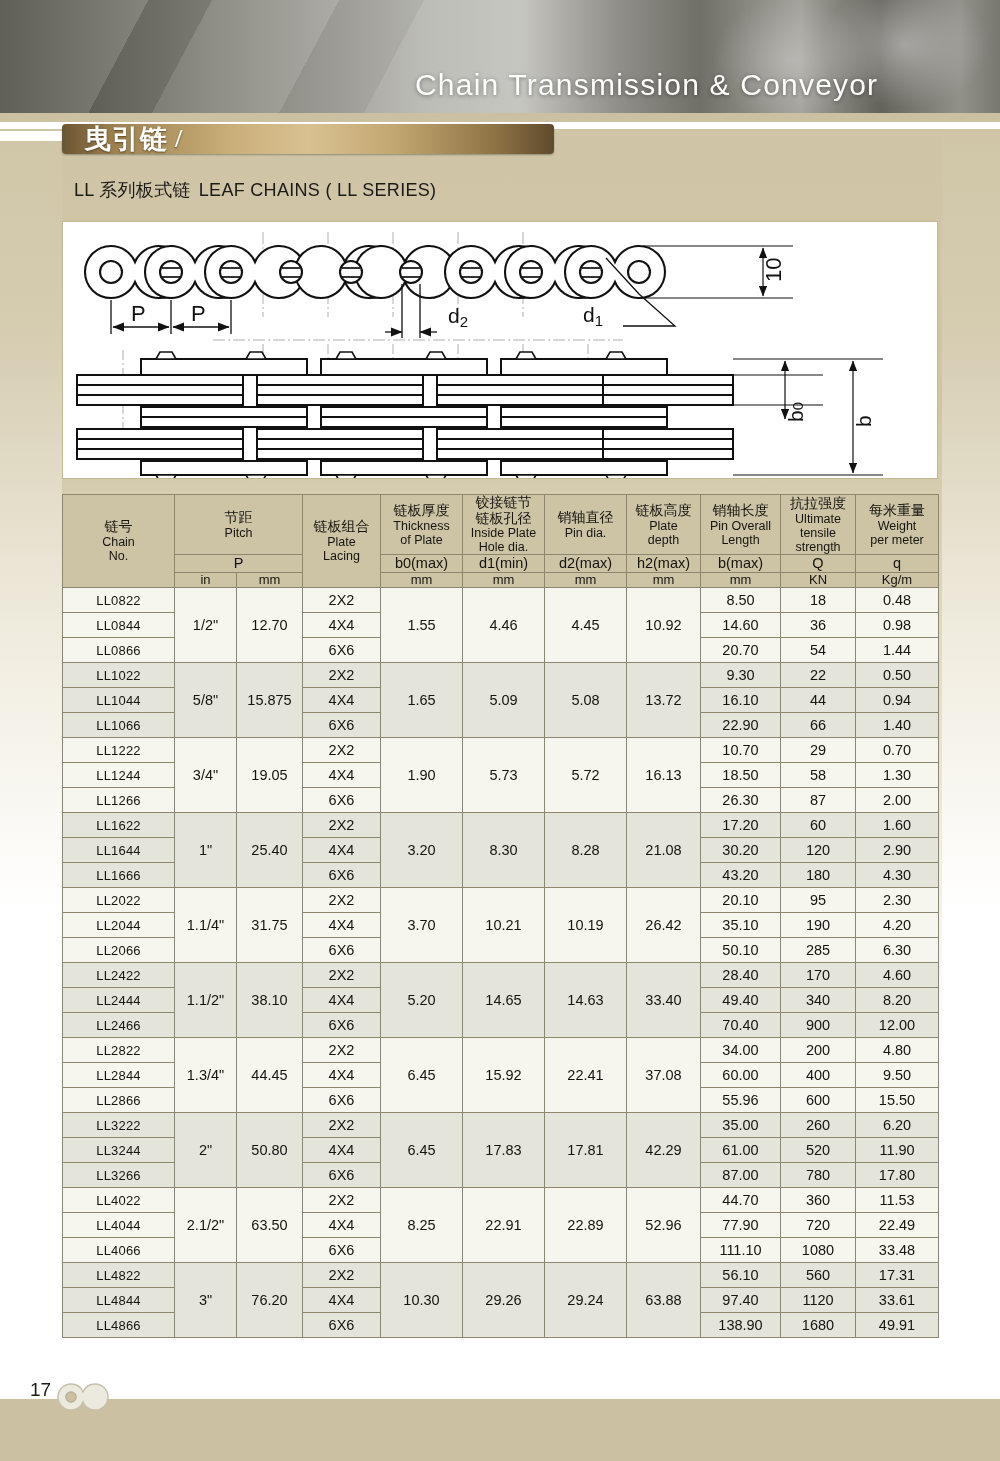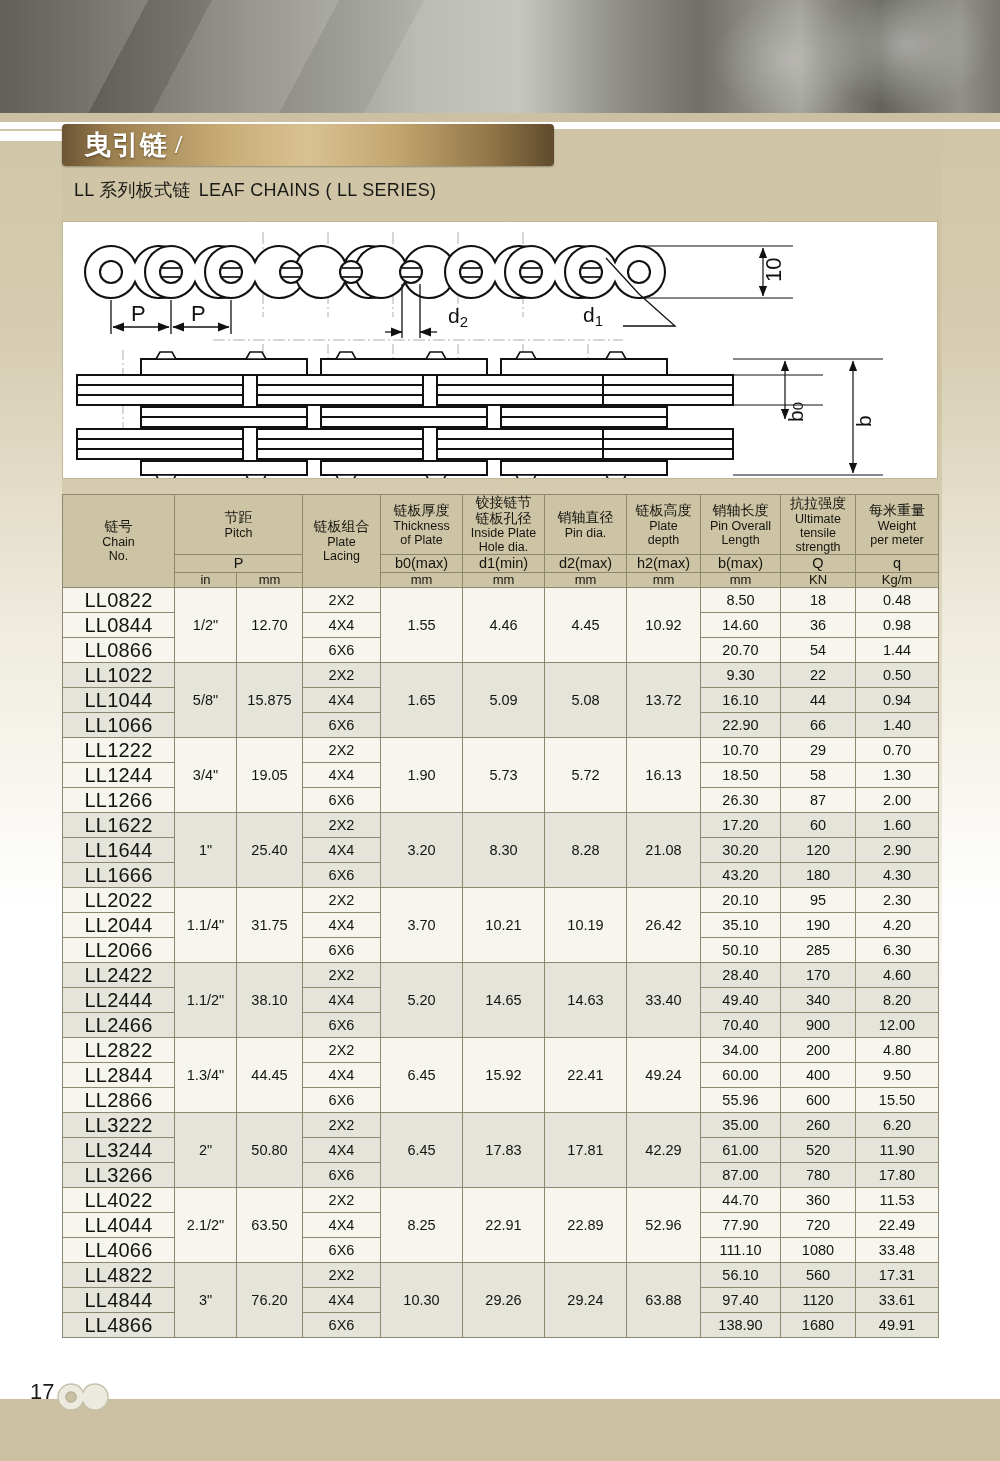--- a/index.html
+++ b/index.html
@@ -67,21 +67,21 @@
     position:absolute; left:0; top:113px; width:1000px; height:9px;
     background:#cbc1a2;
   }
   .header-whitegap{
     position:absolute; left:0; top:122px; width:1000px; height:7px;
     background:#ffffff;
   }
 
   
   .section-banner{
-    position:absolute; left:62px; top:124px; width:492px; height:42px;
+    position:absolute; left:62px; top:124px; width:492px; height:30px;
     border-radius:4px;
     background:linear-gradient(90deg,#6b5433 0%, #9b7f4f 10%, #c9ae78 34%, #d8c191 50%, #c2a670 68%, #8e7345 88%, #5f4a2c 100%);
     box-shadow:0 1px 2px rgba(0,0,0,.30);
     display:flex; align-items:center;
   }
   .section-banner-cn{
     font-family:"Liberation Serif", serif;
     font-size:27px; font-weight:700; color:#ffffff; margin-left:22px;
     text-shadow:0 1px 2px rgba(70,50,20,.75);
     letter-spacing:1px;
@@ -137,56 +137,57 @@
     color:#15150f;
   }
   .th-cn{ font-size:14px; display:block; }
   .th-en{ font-size:12.5px; display:block; }
   .th-sym{ font-size:14.5px; }
   .th-unit{ font-size:13px; }
 
   tbody td{ height:25px; font-size:14.5px; }
   tbody tr.band-a td{ background:#f7f6ee; }
   tbody tr.band-b td{ background:#e4e4da; }
-  td.chain-no{ font-size:20px; letter-spacing:.2px; }
+  td.chain-no{ font-size:13px; letter-spacing:.2px; }
 
   
   col.c-chain   { width:112px; }
   col.c-in      { width:62px; }
   col.c-mm      { width:66px; }
   col.c-lacing  { width:78px; }
   col.c-b0      { width:82px; }
   col.c-d1      { width:82px; }
   col.c-d2      { width:82px; }
   col.c-h2      { width:74px; }
   col.c-b       { width:80px; }
   col.c-q       { width:75px; }
   col.c-qq      { width:83px; }
 
   
   .page-badge{
     position:absolute; left:44px; top:1374px; width:78px; height:46px;
   }
   .page-num{
     position:absolute; left:30px; top:1379px;
-    font-size:22px; color:#1b1b16;
+    font-size:19px; color:#1b1b16;
     font-family:"Liberation Sans", sans-serif;
   }
 </style>
 </head>
 <body>
 
 <div class="page-bg"></div>
 <div class="page-left-strip"></div>
 <div class="page-right-strip"></div>
 <div class="page-bottom-band"></div>
 
 <div class="header-banner">
   <div class="header-photo"></div>
   <div class="header-photo-shade"></div>
+  <div class="logo-tagline">Chain Transmission &amp; Conveyor</div>
 </div>
 <div class="header-underline"></div>
 <div class="header-whitegap"></div>
 <div class="banner-white-left"></div>
 
 <div class="section-banner">
   <span class="section-banner-cn">曳引链</span>
   <span class="section-banner-sep">/</span>
 </div>
 
@@ -623,21 +624,21 @@
           <td>12.00</td>
         </tr>
         <tr class="band-a">
           <td class="chain-no">LL2822</td>
           <td rowspan="3">1.3/4"</td>
           <td rowspan="3">44.45</td>
           <td>2X2</td>
           <td rowspan="3">6.45</td>
           <td rowspan="3">15.92</td>
           <td rowspan="3">22.41</td>
-          <td rowspan="3">49.24</td>
+          <td rowspan="3">37.08</td>
           <td>34.00</td>
           <td>200</td>
           <td>4.80</td>
         </tr>
         <tr class="band-a">
           <td class="chain-no">LL2844</td>
           <td>4X4</td>
           <td>60.00</td>
           <td>400</td>
           <td>9.50</td>

